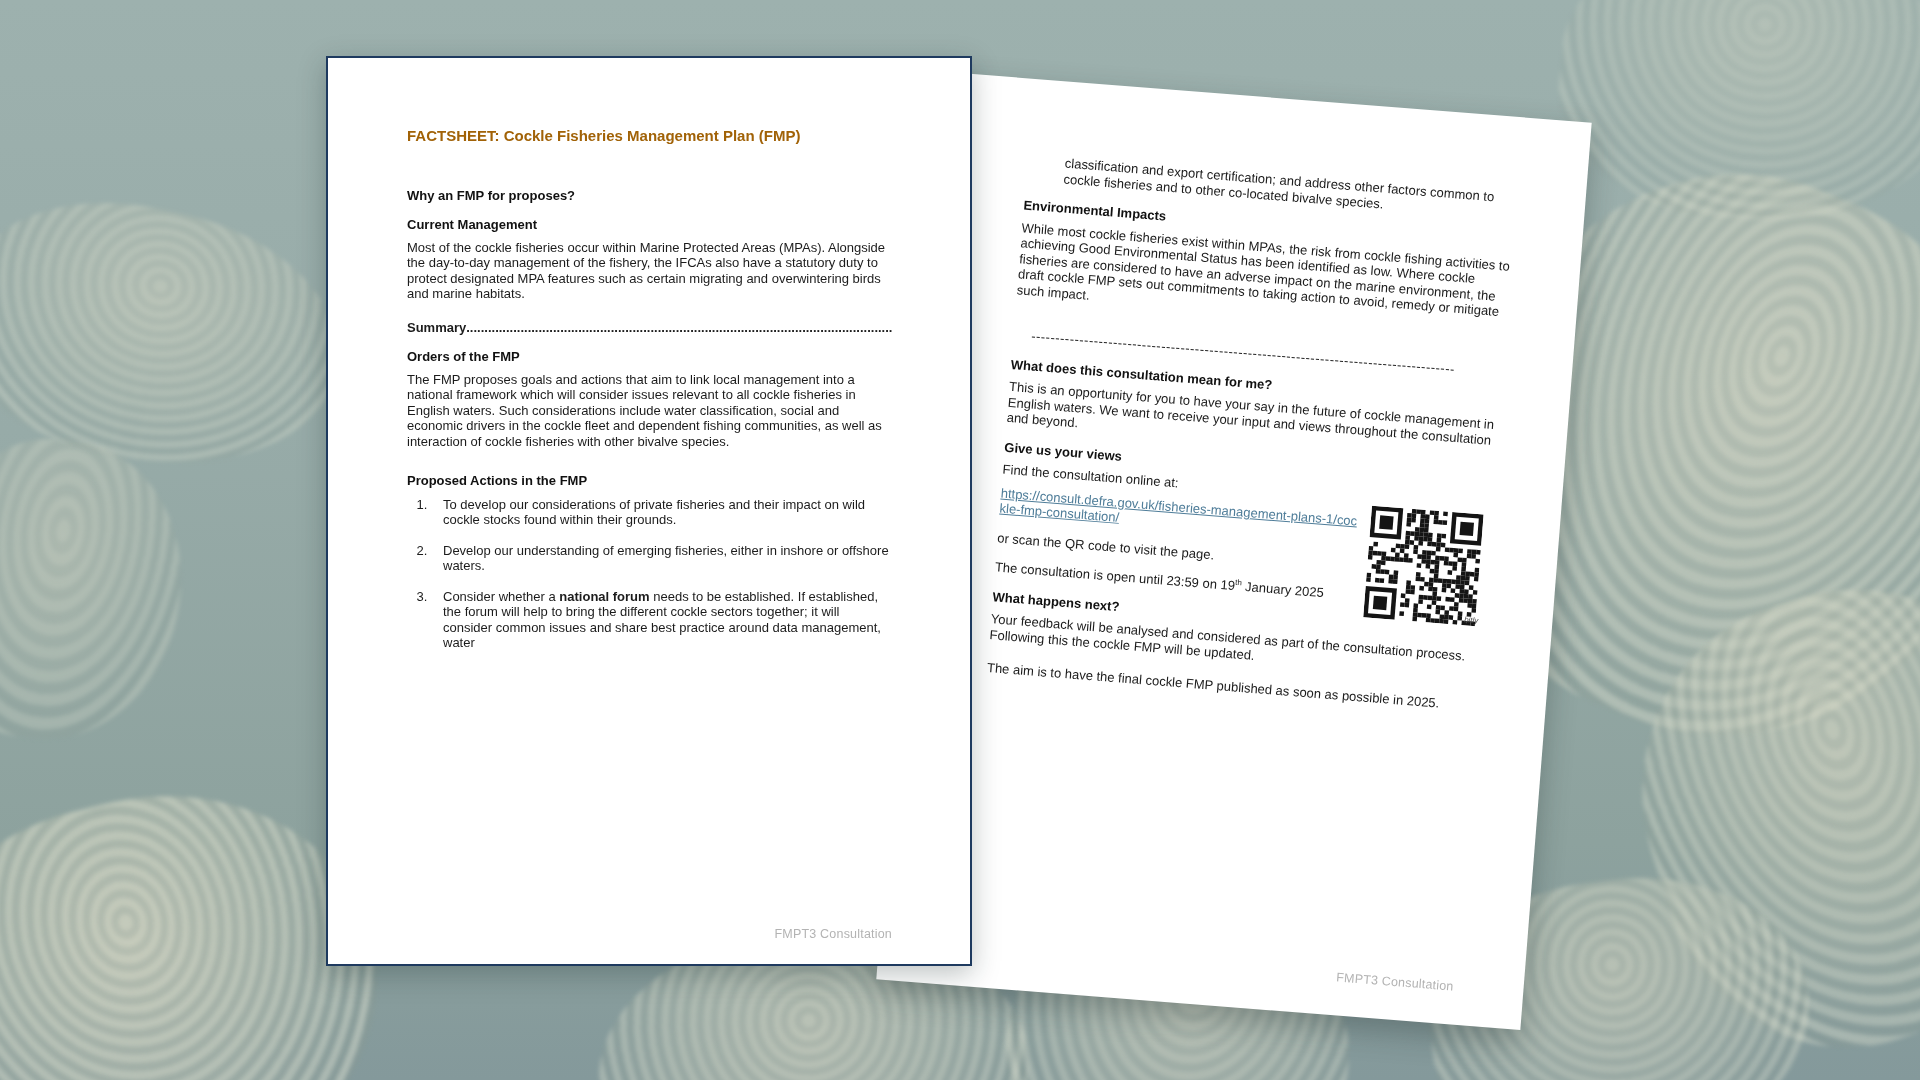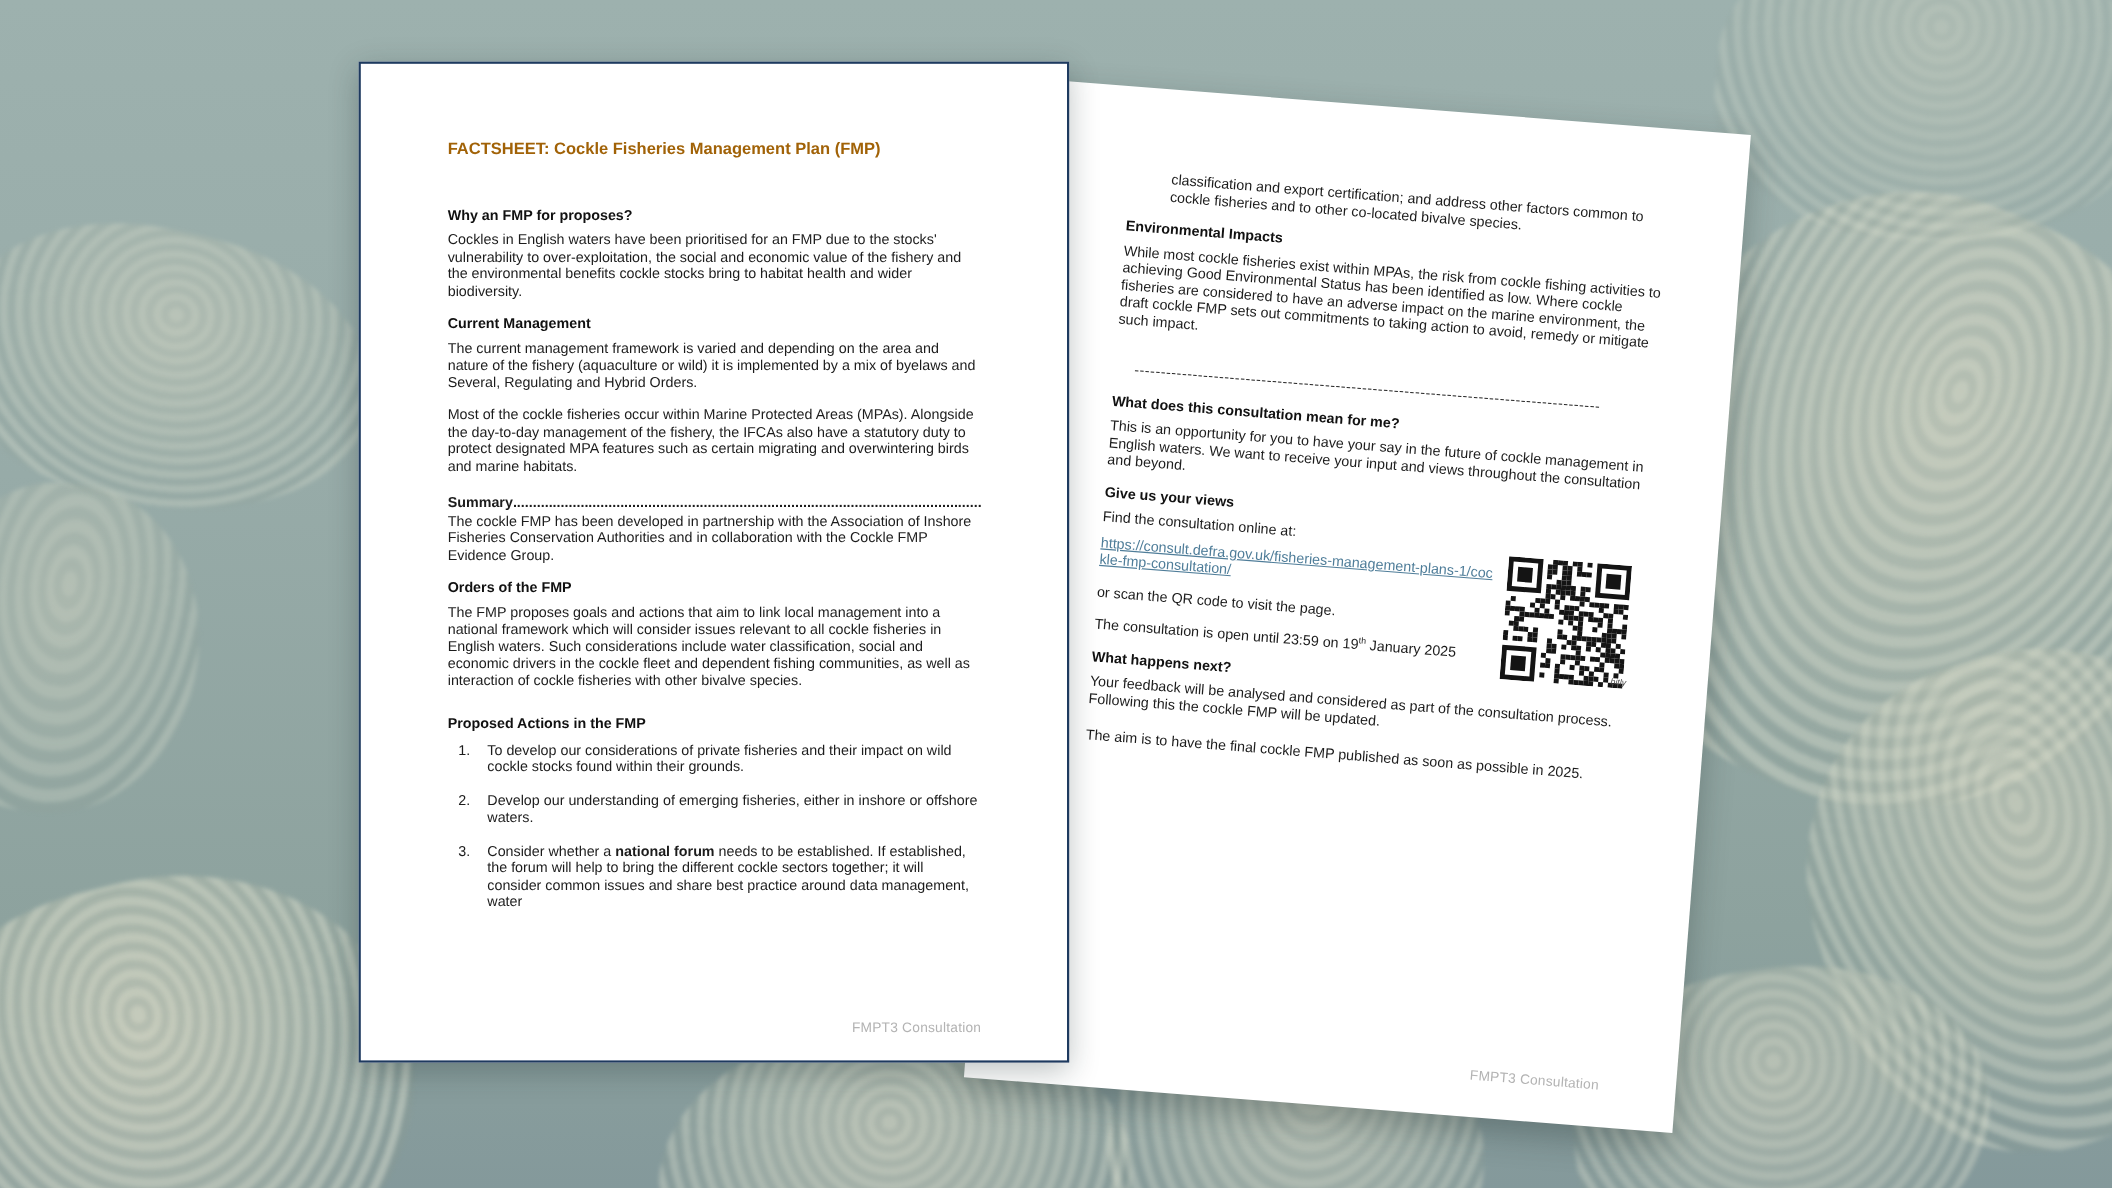--- a/index.html
+++ b/index.html
@@ -342,31 +342,28 @@
     </div>
 
     <div class="footer f2">FMPT3 Consultation</div>
   </div>
 
   <div class="page page1 doc">
     <div class="p1c">
       <div class="title">FACTSHEET: Cockle Fisheries Management Plan (FMP)</div>
 
       <h3>Why an FMP for proposes?</h3>
-      <p>Cockles in English waters have been prioritised for an FMP due to the stocks' vulnerability to over-exploitation, the social and economic value of the fishery and the environmental benefits cockle stocks bring to habitat health and wider biodiversity.</p>
 
       <h3>Current Management</h3>
-      <p>The current management framework is varied and depending on the area and nature of the fishery (aquaculture or wild) it is implemented by a mix of byelaws and Several, Regulating and Hybrid Orders.</p>
       <p>Most of the cockle fisheries occur within Marine Protected Areas (MPAs). Alongside the day-to-day management of the fishery, the IFCAs also have a statutory duty to protect designated MPA features such as certain migrating and overwintering birds and marine habitats.</p>
 
       <div class="sumline">
         <span>Summary</span>
           <span class="dots">........................................................................................................................................................................</span>
       </div>
-      <p>The cockle FMP has been developed in partnership with the Association of Inshore Fisheries Conservation Authorities and in collaboration with the Cockle FMP Evidence Group.</p>
 
       <h3>Orders of the FMP</h3>
       <p>The FMP proposes goals and actions that aim to link local management into a national framework which will consider issues relevant to all cockle fisheries in English waters.  Such considerations include water classification, social and economic drivers in the cockle fleet and dependent fishing communities, as well as interaction of cockle fisheries with other bivalve species.</p>
 
       <h3 style="margin-top:24px;">Proposed Actions in the FMP</h3>
       <ol>
         <li>To develop our considerations of private fisheries and their impact on wild cockle stocks found within their grounds.</li>
         <li>Develop our understanding of emerging fisheries, either in inshore or offshore waters.</li>
         <li><span>Consider whether a </span><b>national forum</b><span> needs to be established. If established, the forum will help to bring the different cockle sectors together; it will consider common issues and share best practice around data management, water</span></li>
       </ol>

